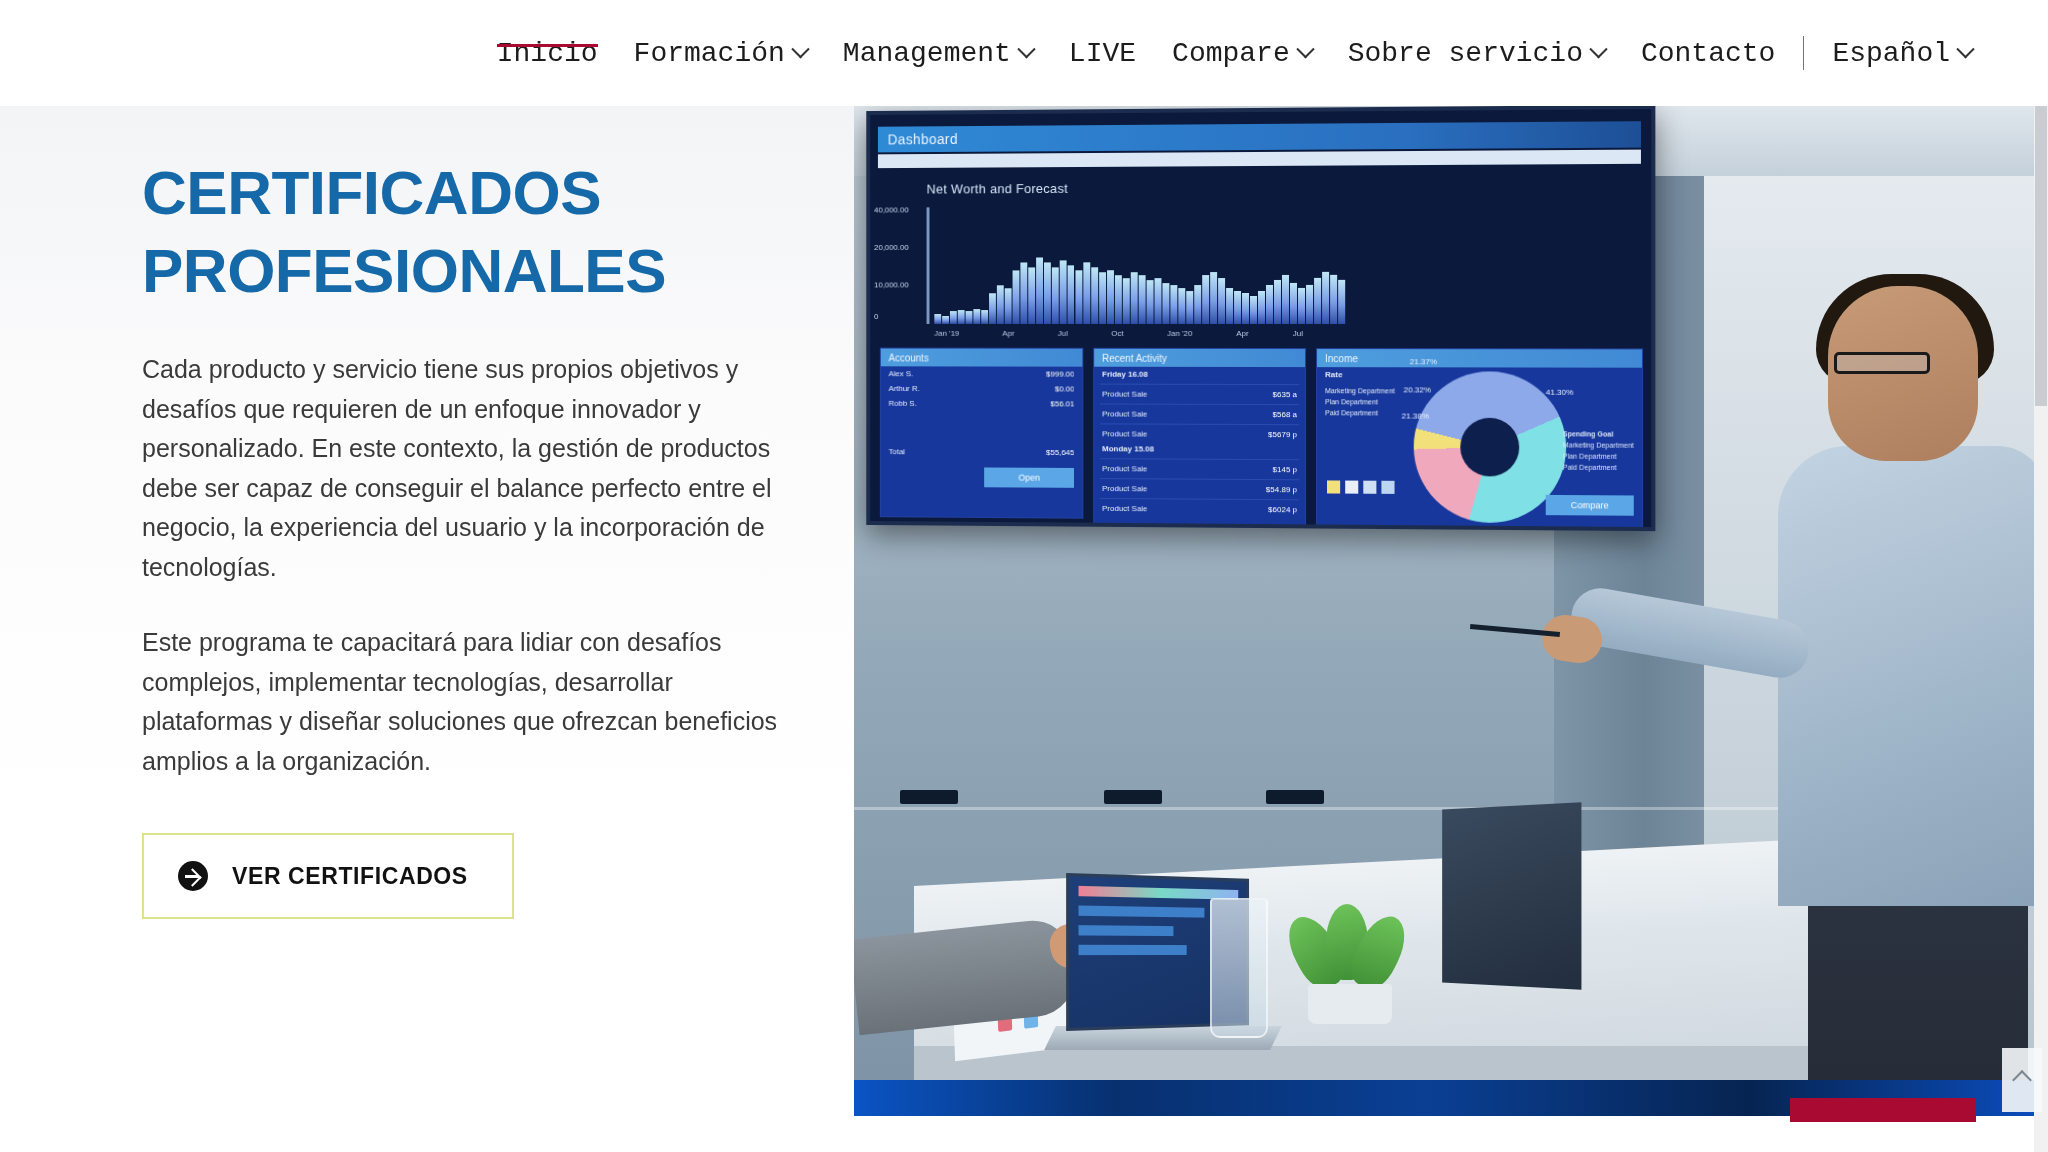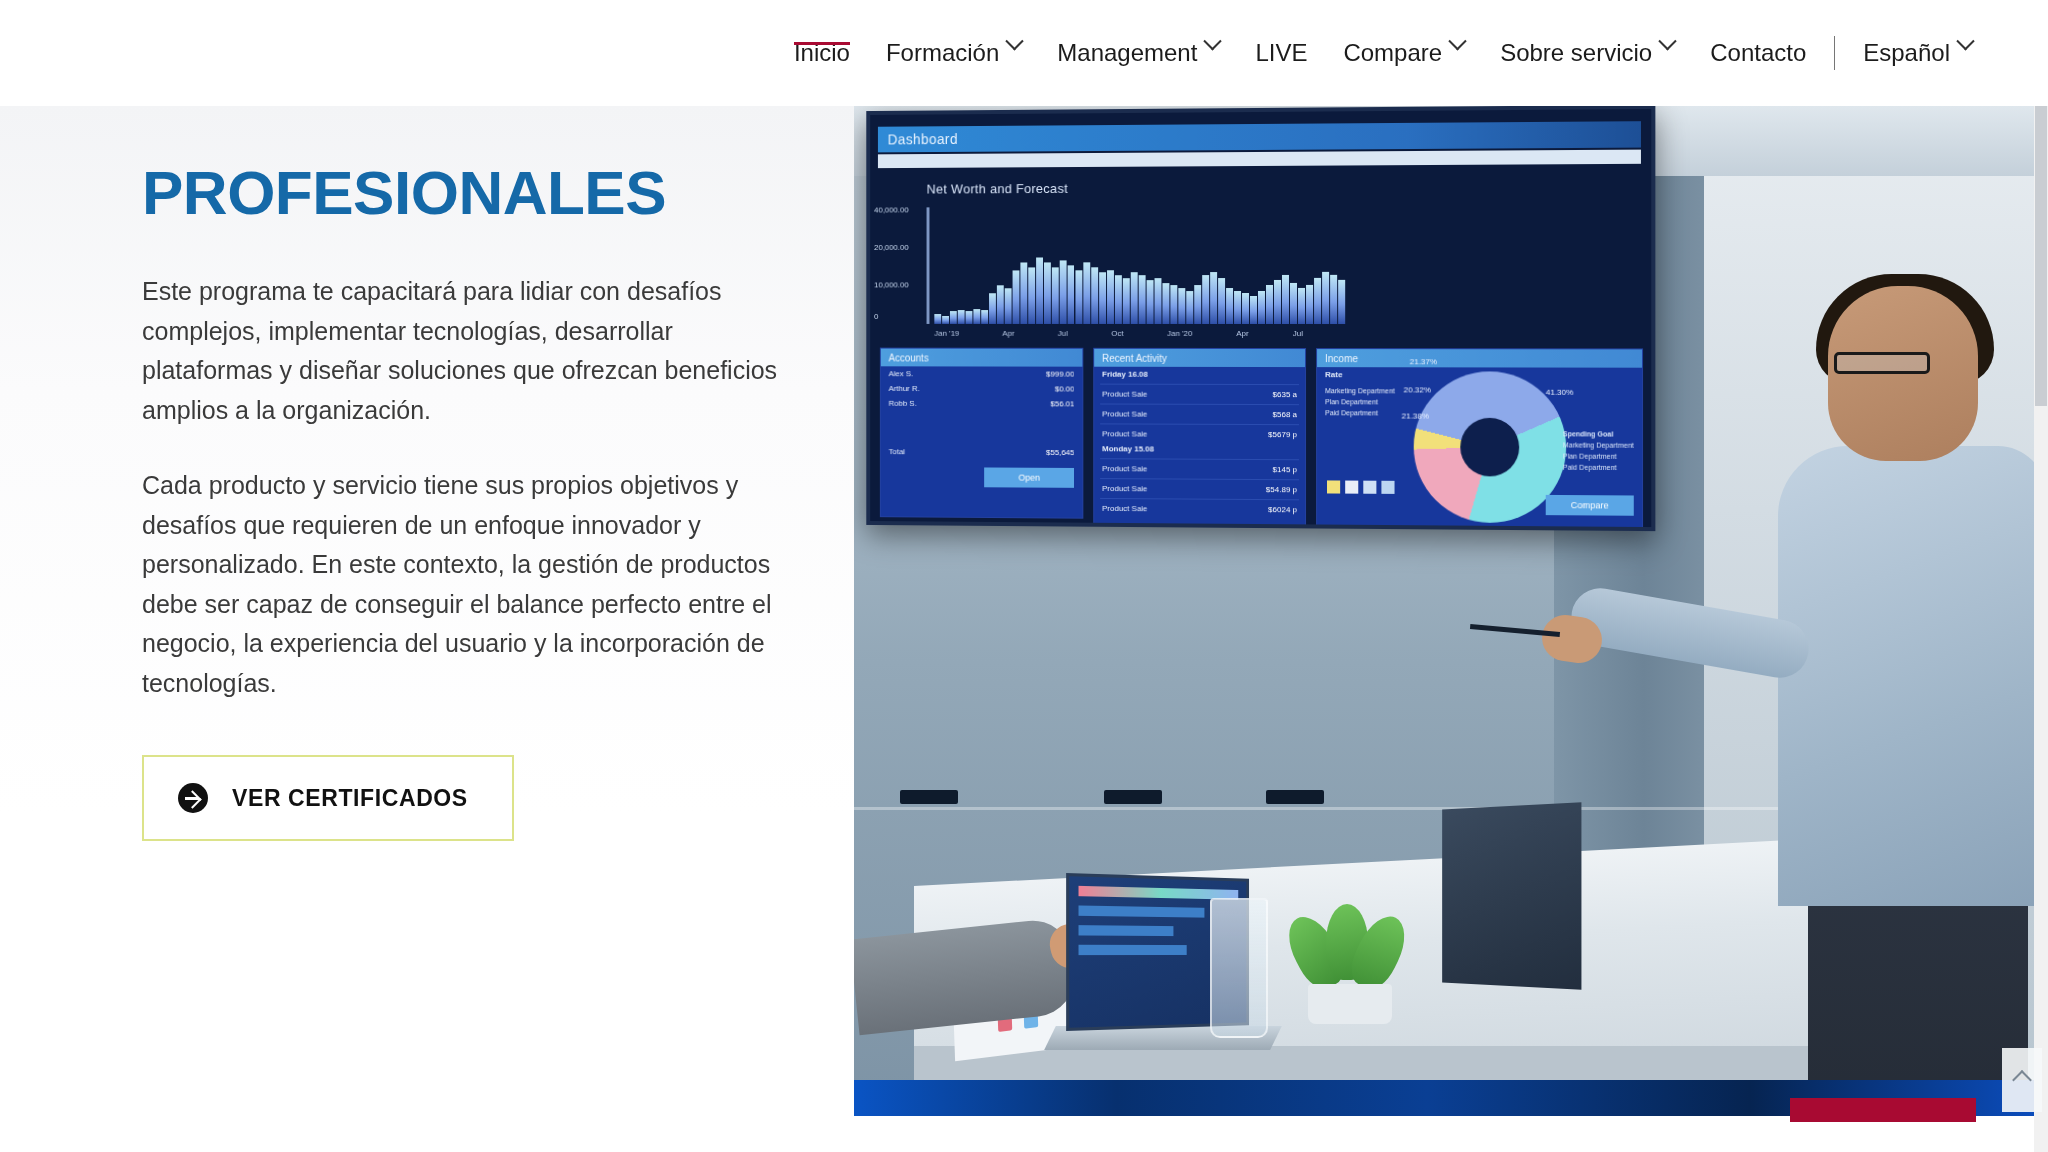--- a/index.html
+++ b/index.html
@@ -46,26 +46,27 @@
     letter-spacing: -0.2px;
   }
 
   .nav {
     position: absolute; top: 0; right: 0; height: 106px;
     display: flex; align-items: center; gap: 0px;
     padding-right: 58px;
   }
   .nav-item {
     position: relative;
-    display: flex; gap: 9px;
-    font-size: 24px;
+    display: flex; align-items: center; gap: 9px;
+    font-size: 28px;
     color: #1c1c1c;
     padding: 0 18px;
     cursor: pointer;
     white-space: nowrap;
+    font-family: Liberation Mono, monospace;
   }
   .nav-item.active { color: #1c1c1c; }
   .nav-item.active .nav-underline {
     position: absolute; left: 18px; right: 18px; bottom: 22px;
     height: 3px; background: #A80A32;
   }
   .chev {
     display: inline-block;
     width: 13px; height: 13px;
     border-right: 2.4px solid #333;
@@ -434,26 +435,27 @@
       <span class="chev"></span>
     </div>
   </nav>
 </div>
 
 <div class="hero">
 
   <div class="hero-left">
     <div class="hero-copy">
       <h1 class="hero-title">
+        <div>CERTIFICADOS</div>
         <div>PROFESIONALES</div>
       </h1>
 
 
+      <p class="hero-para">Cada producto y servicio tiene sus propios objetivos y desafíos que requieren de un enfoque innovador y personalizado. En este contexto, la gestión de productos debe ser capaz de conseguir el balance perfecto entre el negocio, la experiencia del usuario y la incorporación de tecnologías.</p>
       <p class="hero-para">Este programa te capacitará para lidiar con desafíos complejos, implementar tecnologías, desarrollar plataformas y diseñar soluciones que ofrezcan beneficios amplios a la organización.</p>
-      <p class="hero-para">Cada producto y servicio tiene sus propios objetivos y desafíos que requieren de un enfoque innovador y personalizado. En este contexto, la gestión de productos debe ser capaz de conseguir el balance perfecto entre el negocio, la experiencia del usuario y la incorporación de tecnologías.</p>
 
       <div class="cta">
         <span class="cta-arrow"></span>
         <span class="cta-label">VER CERTIFICADOS</span>
       </div>
     </div>
   </div>
 
   <div class="hero-photo">
     <div class="room-wall"></div>

